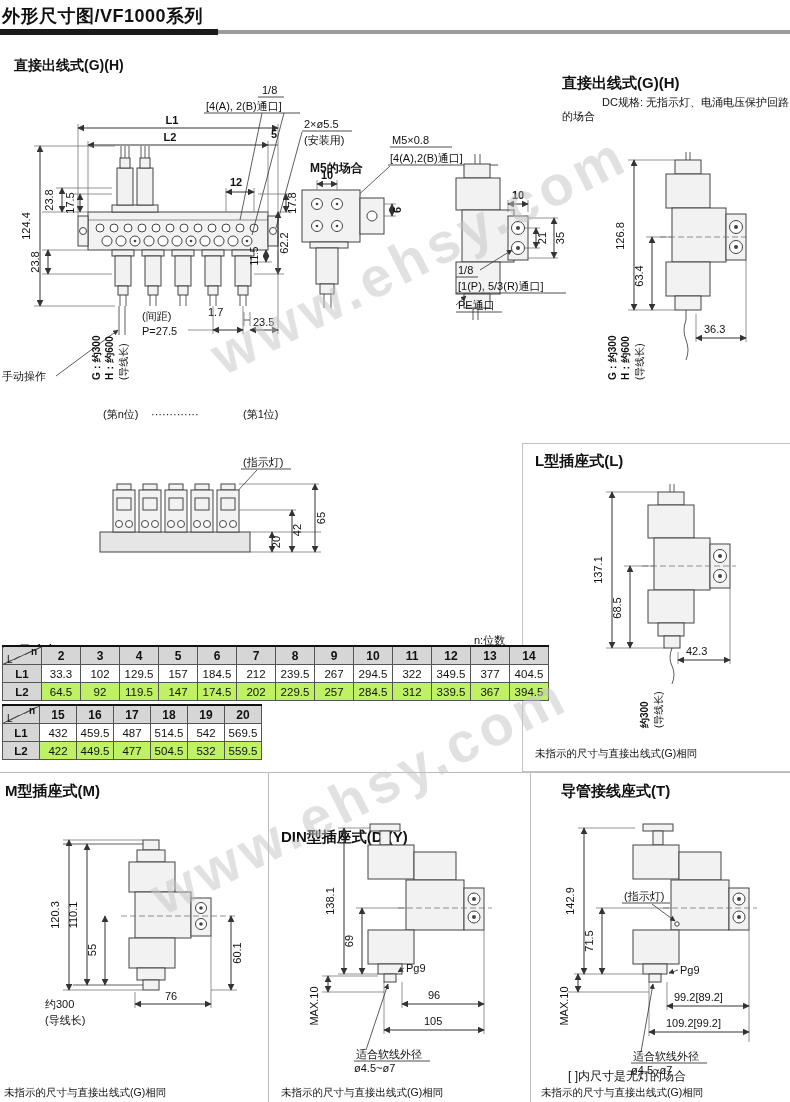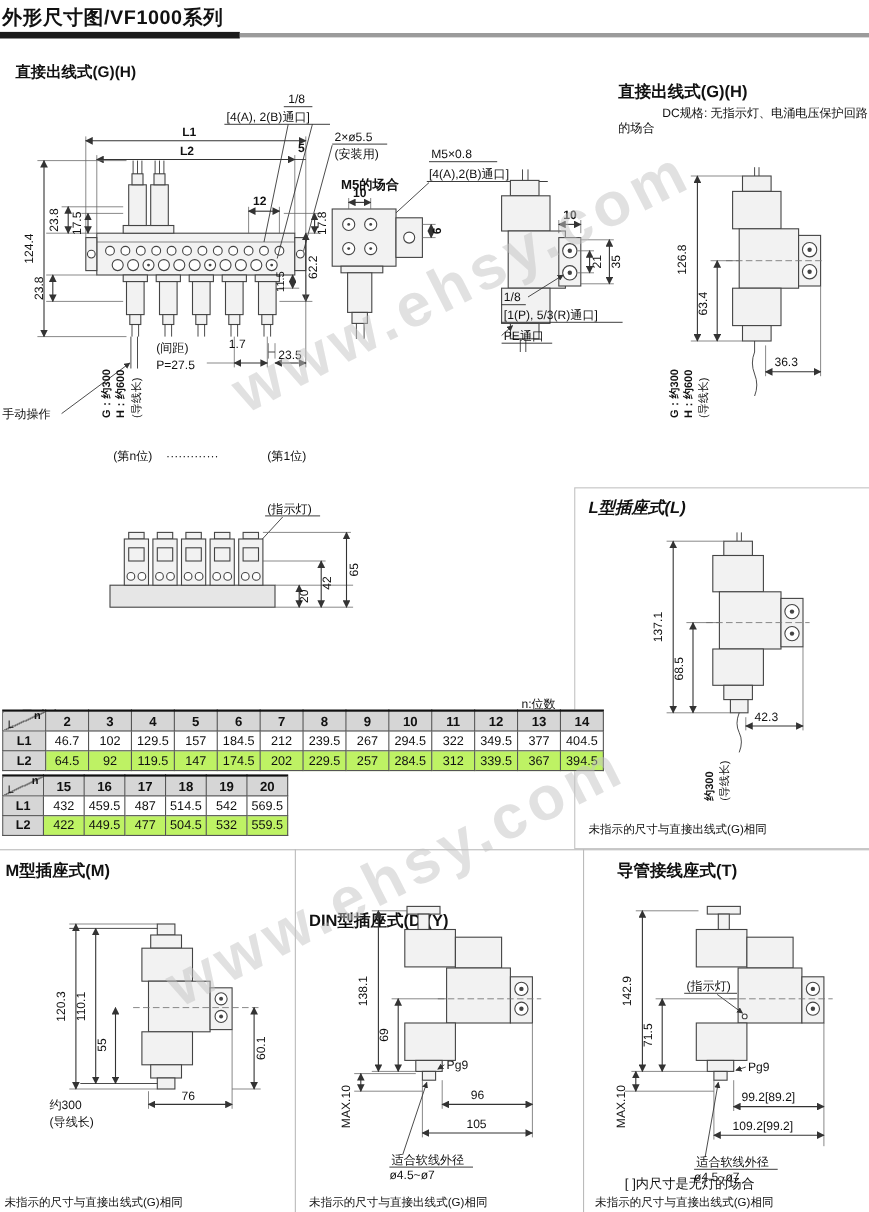--- a/index.html
+++ b/index.html
@@ -29,21 +29,21 @@
   .pc{fill:#fff;stroke:#444;stroke-width:1;}
   .dim{stroke:#333;stroke-width:1;marker-start:url(#ar);marker-end:url(#ar);}
   .ext{stroke:#666;stroke-width:0.7;}
   .ld{stroke:#333;stroke-width:0.8;fill:none;}
   .cl{stroke:#777;stroke-width:0.8;stroke-dasharray:6 3;}
   .ul{stroke:#222;stroke-width:0.8;}
   .sep-h{left:0;top:772px;width:790px;height:1px;background:#bbb;}
   .sep-v1{left:268px;top:772px;width:1px;height:330px;background:#bbb;}
   .sep-v2{left:530px;top:772px;width:1px;height:330px;background:#bbb;}
   .l-box{left:522px;top:443px;width:267px;height:327px;border:1px solid #c2c2c2;background:#fff;}
-  .l-box-title{left:12px;top:8px;font-size:15px;font-weight:bold;position:absolute;font-style:italic;}
+  .l-box-title{left:12px;top:8px;font-size:15px;font-weight:bold;position:absolute;}
   .l-box-footer{left:12px;top:303px;font-size:10.5px;position:absolute;}
   .panel-title{font-size:15px;font-weight:bold;}
   #m-title{left:5px;top:782px;} #d-title{left:281px;top:828px;} #t-title{left:541px;top:782px;margin-left:20px;}
   .footer{font-size:10.5px;}
   #m-footer{left:4px;top:1086px;} #d-footer{left:281px;top:1086px;}
   #t-note{left:541px;top:1068px;font-size:12px;margin-left:27px;} #t-footer{left:541px;top:1086px;}
   .tbl-title{left:2px;top:642px;font-size:13px;font-weight:bold;}
   .tbl-note{left:474px;top:633px;font-size:11px;}
   table.szt{position:absolute;border-collapse:collapse;table-layout:fixed;
             border:1px solid #333;border-top:2.5px solid #111;background:#fff;}
@@ -442,21 +442,21 @@
           <td>8</td>
           <td>9</td>
           <td>10</td>
           <td>11</td>
           <td>12</td>
           <td>13</td>
           <td>14</td>
         </tr>
     <tr>
       <td class="rl">L1</td>
-    <td>46.7</td>
+    <td>33.3</td>
           <td>102</td>
           <td>129.5</td>
           <td>157</td>
           <td>184.5</td>
           <td>212</td>
           <td>239.5</td>
           <td>267</td>
           <td>294.5</td>
           <td>322</td>
           <td>349.5</td>

